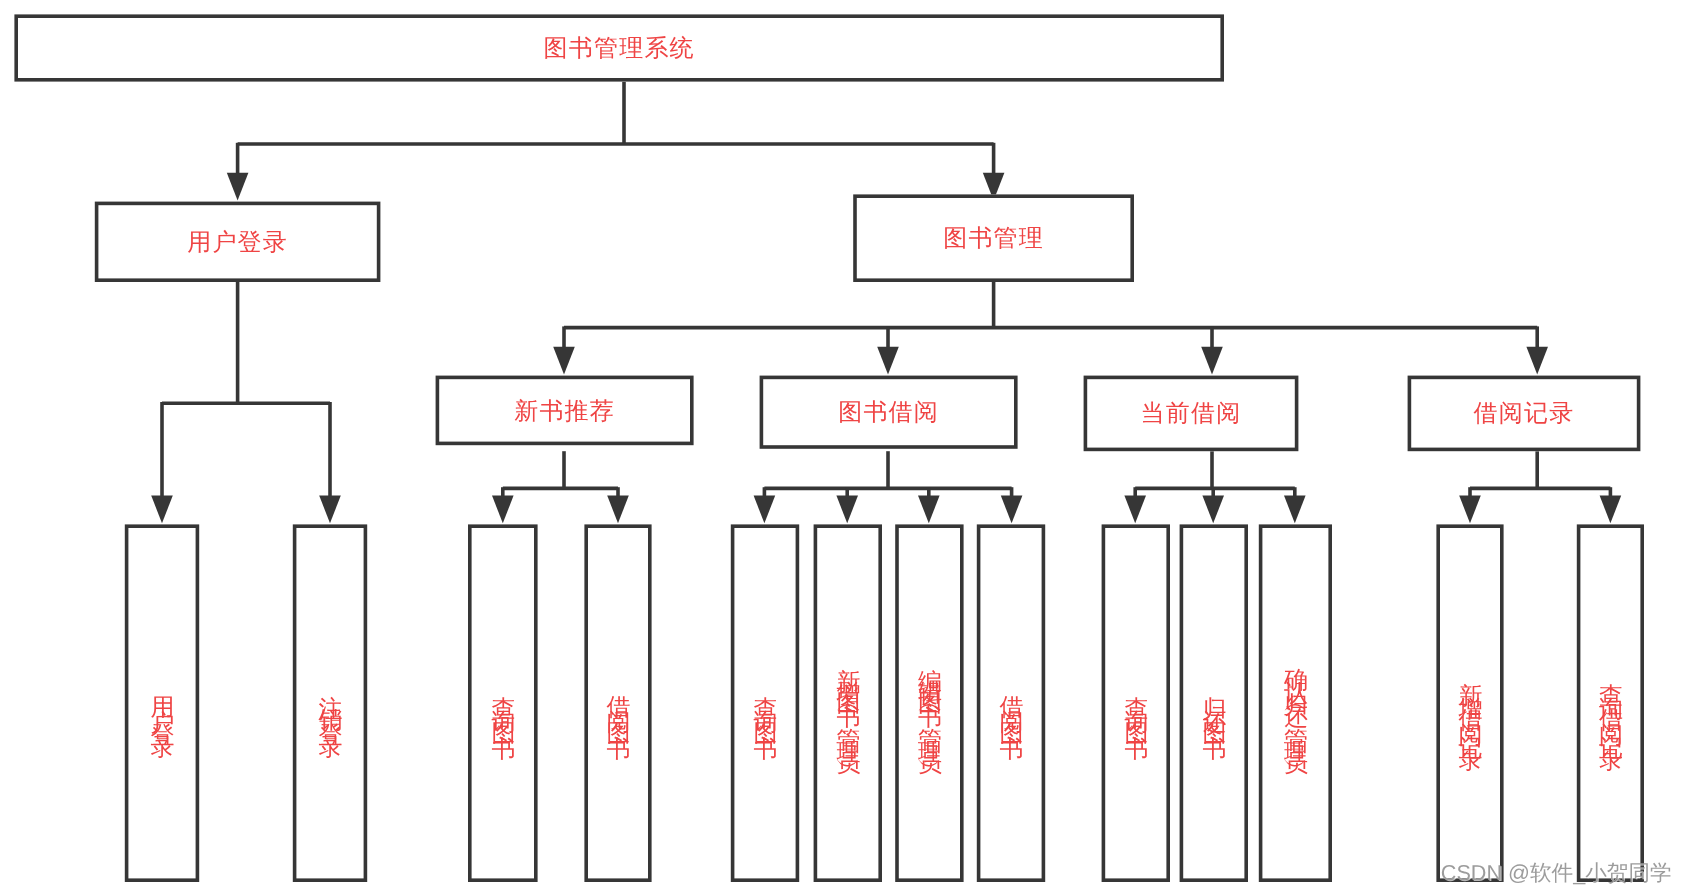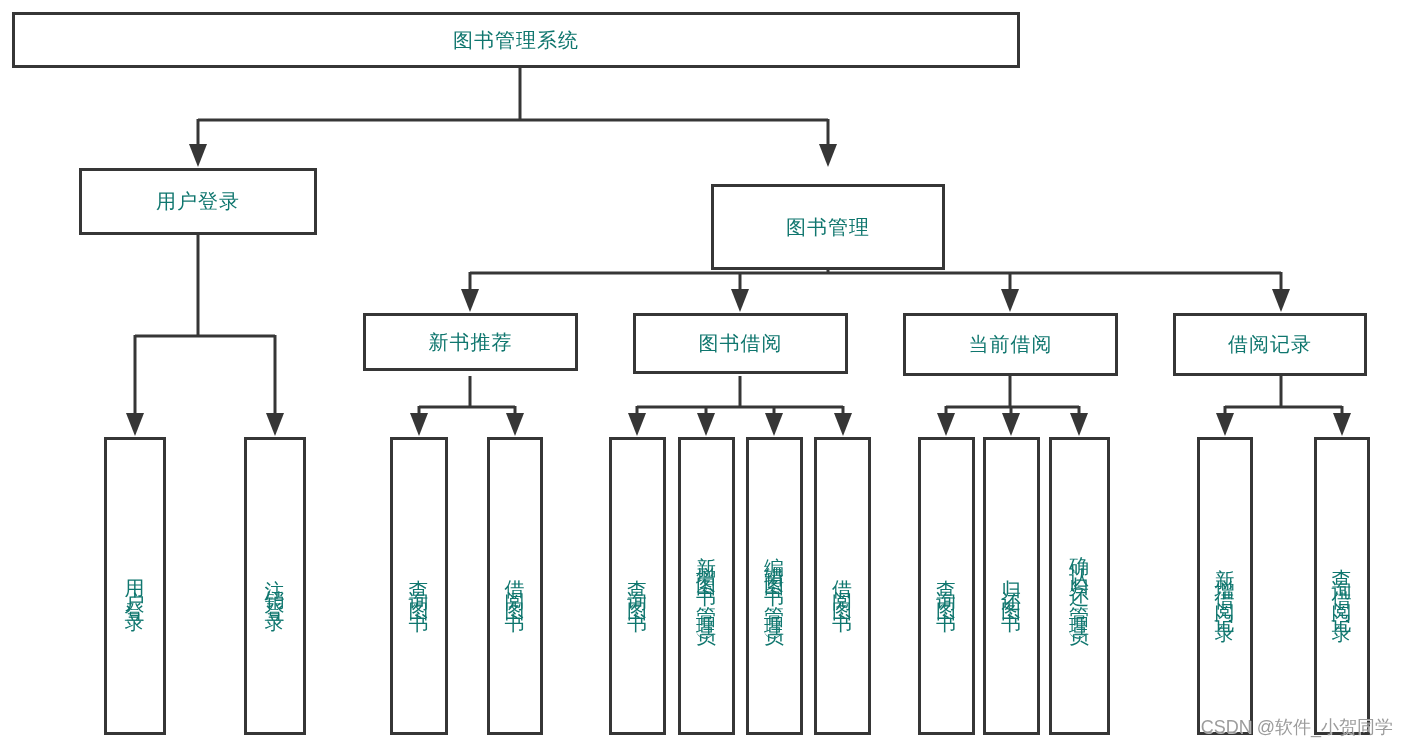--- a/index.html
+++ b/index.html
@@ -10,21 +10,21 @@
     font-family:"Liberation Sans","DejaVu Sans",sans-serif;
     overflow:hidden;
   }
   .connectors{position:absolute;left:0;top:0;width:1405px;height:747px;}
   .box{
     position:absolute;
     box-sizing:border-box;
     background:#ffffff;
     border:3px solid #363636;
     display:flex;align-items:center;justify-content:center;
-    color:#0f766e;
+    color:#ef4444;
   }
   .root{border-width:3px;}
   .hbox span{
     font-size:20px;
     letter-spacing:1px;
     white-space:nowrap;
   }
   .vbox span{
     writing-mode:vertical-rl;
     font-size:20px;
@@ -116,31 +116,31 @@
     </g>
   </svg>
 
   <div class="box hbox root" style="left:12px;top:12px;width:1008px;height:56px">
     <span>图书管理系统</span>
   </div>
 
   <div class="box hbox" style="left:79px;top:168px;width:238px;height:67px">
     <span>用户登录</span>
   </div>
-  <div class="box hbox" style="left:711px;top:184px;width:234px;height:86px">
+  <div class="box hbox" style="left:711px;top:162px;width:234px;height:73px">
     <span>图书管理</span>
   </div>
 
   <div class="box hbox" style="left:363px;top:313px;width:215px;height:58px">
     <span>新书推荐</span>
   </div>
   <div class="box hbox" style="left:633px;top:313px;width:215px;height:61px">
     <span>图书借阅</span>
   </div>
-  <div class="box hbox" style="left:903px;top:313px;width:215px;height:63px">
+  <div class="box hbox" style="left:903px;top:313px;width:179px;height:63px">
     <span>当前借阅</span>
   </div>
   <div class="box hbox" style="left:1173px;top:313px;width:194px;height:63px">
     <span>借阅记录</span>
   </div>
 
   <div class="box vbox" style="left:104px;top:437px;width:62px;height:298px">
     <span>用户登录</span>
   </div>
   <div class="box vbox" style="left:244px;top:437px;width:62px;height:298px">

